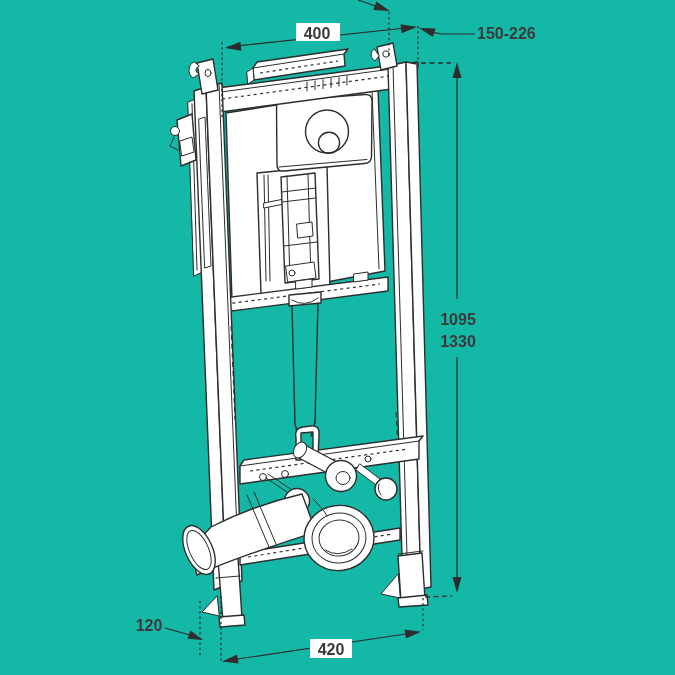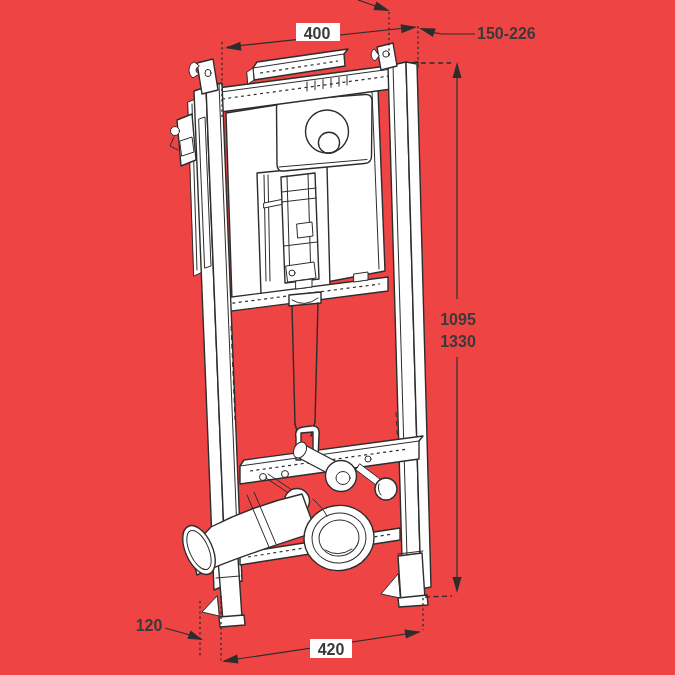--- a/index.html
+++ b/index.html
@@ -1,16 +1,16 @@
 <!DOCTYPE html>
 <html><head>
 <meta charset="utf-8">
 <style>
   html,body{margin:0;padding:0;background:#ffffff;}
-  .stage{position:relative;width:675px;height:675px;background:#ef4444;overflow:hidden;}
+  .stage{position:relative;width:675px;height:675px;background:#14b8a6;overflow:hidden;}
   svg{position:absolute;left:0;top:0;}
   .ln{fill:none;stroke:#2d2d2d;stroke-width:1.4;stroke-linecap:round;stroke-linejoin:round;}
   .fw{fill:#ffffff;stroke:#2d2d2d;stroke-width:1.4;stroke-linejoin:round;stroke-linecap:round;}
   .thin{stroke-width:1;}
   .holes{fill:none;stroke:#2d2d2d;stroke-width:1.2;stroke-dasharray:3,3.4;}
   .ext{fill:none;stroke:#2d2d2d;stroke-width:1.3;stroke-dasharray:2.2,3;}
   .dstep{fill:none;stroke:#2d2d2d;stroke-width:1.3;stroke-dasharray:5,3.5;}
   .hid{fill:none;stroke:#2d2d2d;stroke-width:1;stroke-dasharray:5,4;}
   .arr{fill:#2d2d2d;stroke:none;}
   .dim{fill:none;stroke:#2d2d2d;stroke-width:1.2;}

